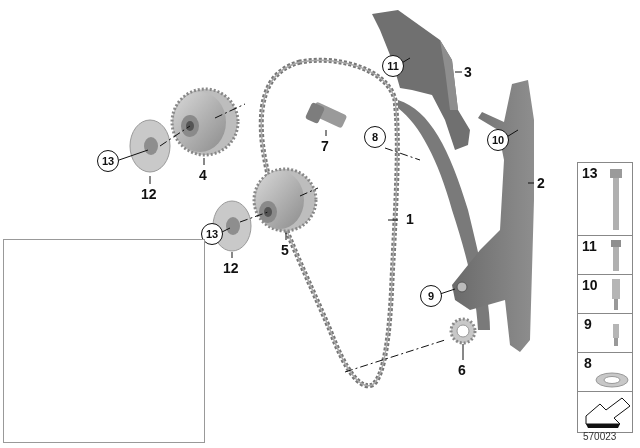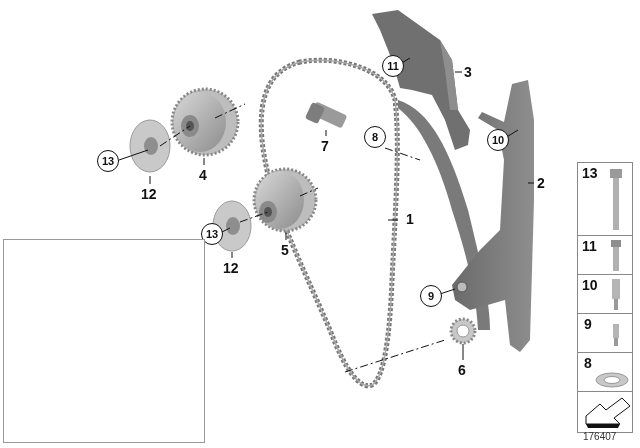--- a/index.html
+++ b/index.html
@@ -179,13 +179,13 @@
   <div class="prow" style="height:38px;">
     <span class="pnum" style="left:6px;">8</span>
     <svg style="position:absolute;left:16px;top:18px;" width="36" height="18">
       <ellipse cx="18" cy="9" rx="16" ry="7" fill="#c8c8c8" stroke="#999"></ellipse>
         <ellipse cx="18" cy="9" rx="8" ry="3.5" fill="#fff" stroke="#999"></ellipse>
     </svg>
   </div>
   <div class="prow" style="height:40px;"></div>
 </div>
 
-<span class="refnum">176407</span>
+<span class="refnum">570023</span>
 
 </body></html>

